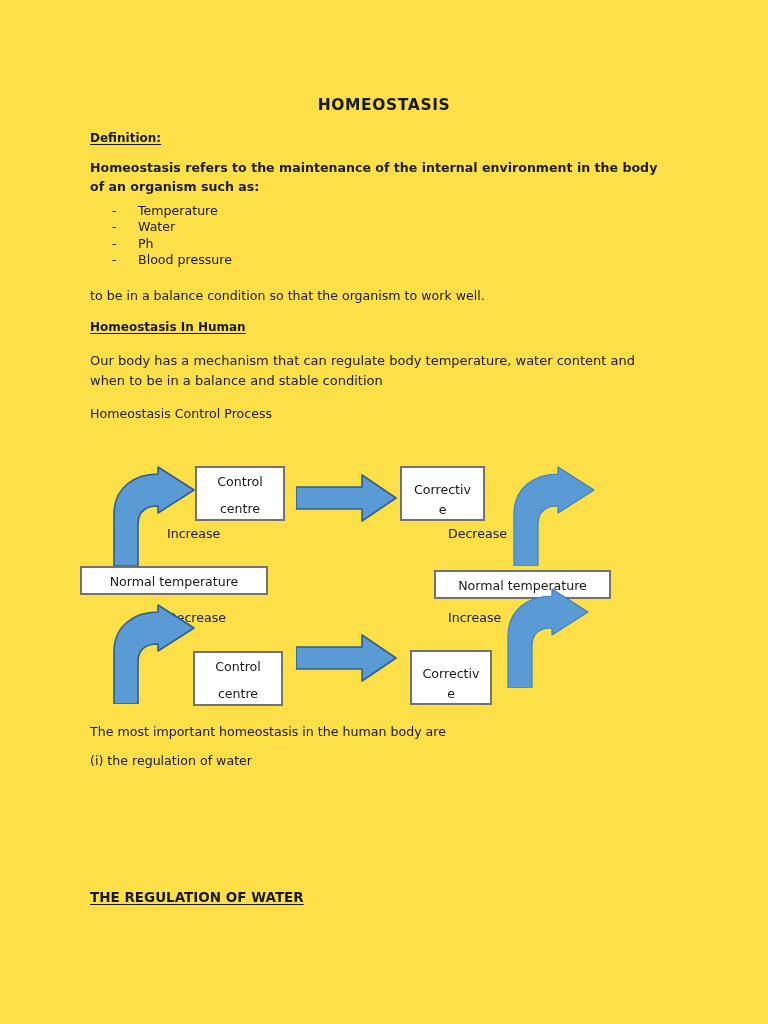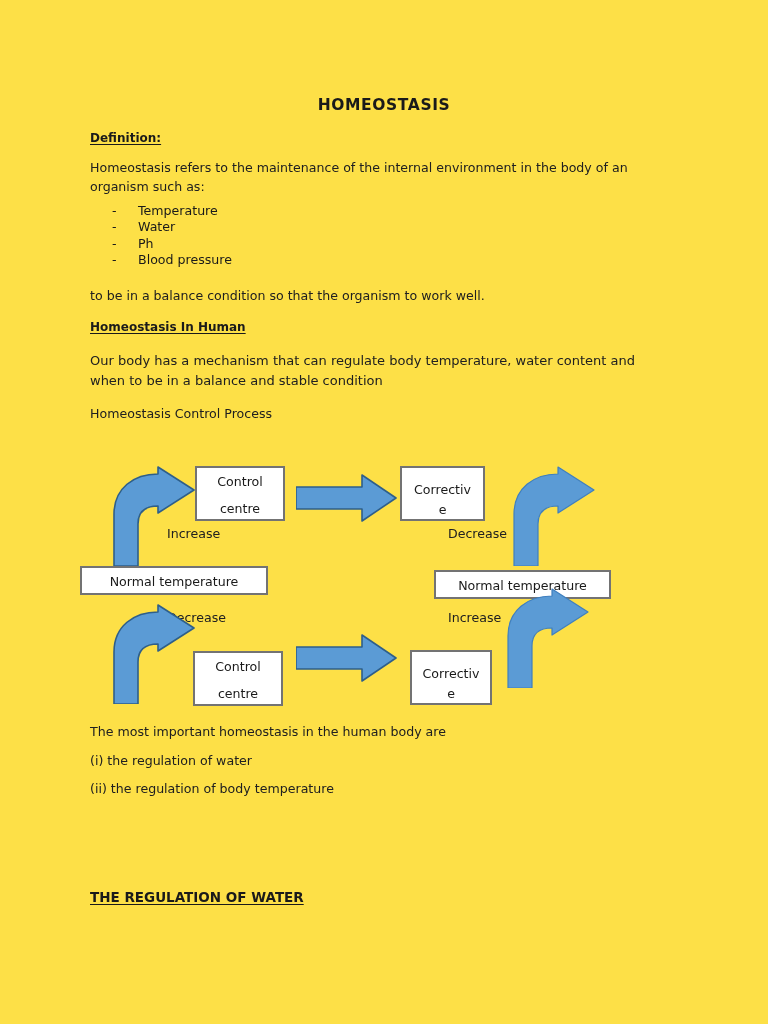--- a/index.html
+++ b/index.html
@@ -108,21 +108,21 @@
 </style>
 </head>
 <body>
 
 <div class="page">
 
   <div class="doc-title">HOMEOSTASIS</div>
 
   <div class="heading-underlined" style="left:90px; top:131px;">Definition:</div>
 
-  <div class="para" style="left:90px; top:158px; width:580px;">Homeostasis refers to the maintenance of the internal environment in the body of an organism such as:</div>
+  <div class="para" style="left:90px; top:158px; width:580px;font-weight:bold;">Homeostasis refers to the maintenance of the internal environment in the body of an organism such as:</div>
 
   <div class="bullet-list">
     <div class="row">
       <span class="dash">-</span>
       <span>Temperature</span>
     </div>
     <div class="row">
       <span class="dash">-</span>
       <span>Water</span>
     </div>
@@ -206,17 +206,16 @@
       <div>e</div>
       <div>mechanis</div>
 
     </div>
   </div>
 
   <div class="para" style="left:90px; top:751px; width:560px;">(i)  the regulation of water</div>
 
   <div class="para" style="left:90px; top:722px; width:560px;">The most important homeostasis in the human body are</div>
 
-  <div class="para" style="left:90px; top:779px; width:560px;">(ii) the regulation of body temperature</div>
 
   <div class="heading-underlined" style="left:90px; top:889px; font-size:13.5px;">THE REGULATION OF WATER</div>
 
 </div>
 
 </body></html>

